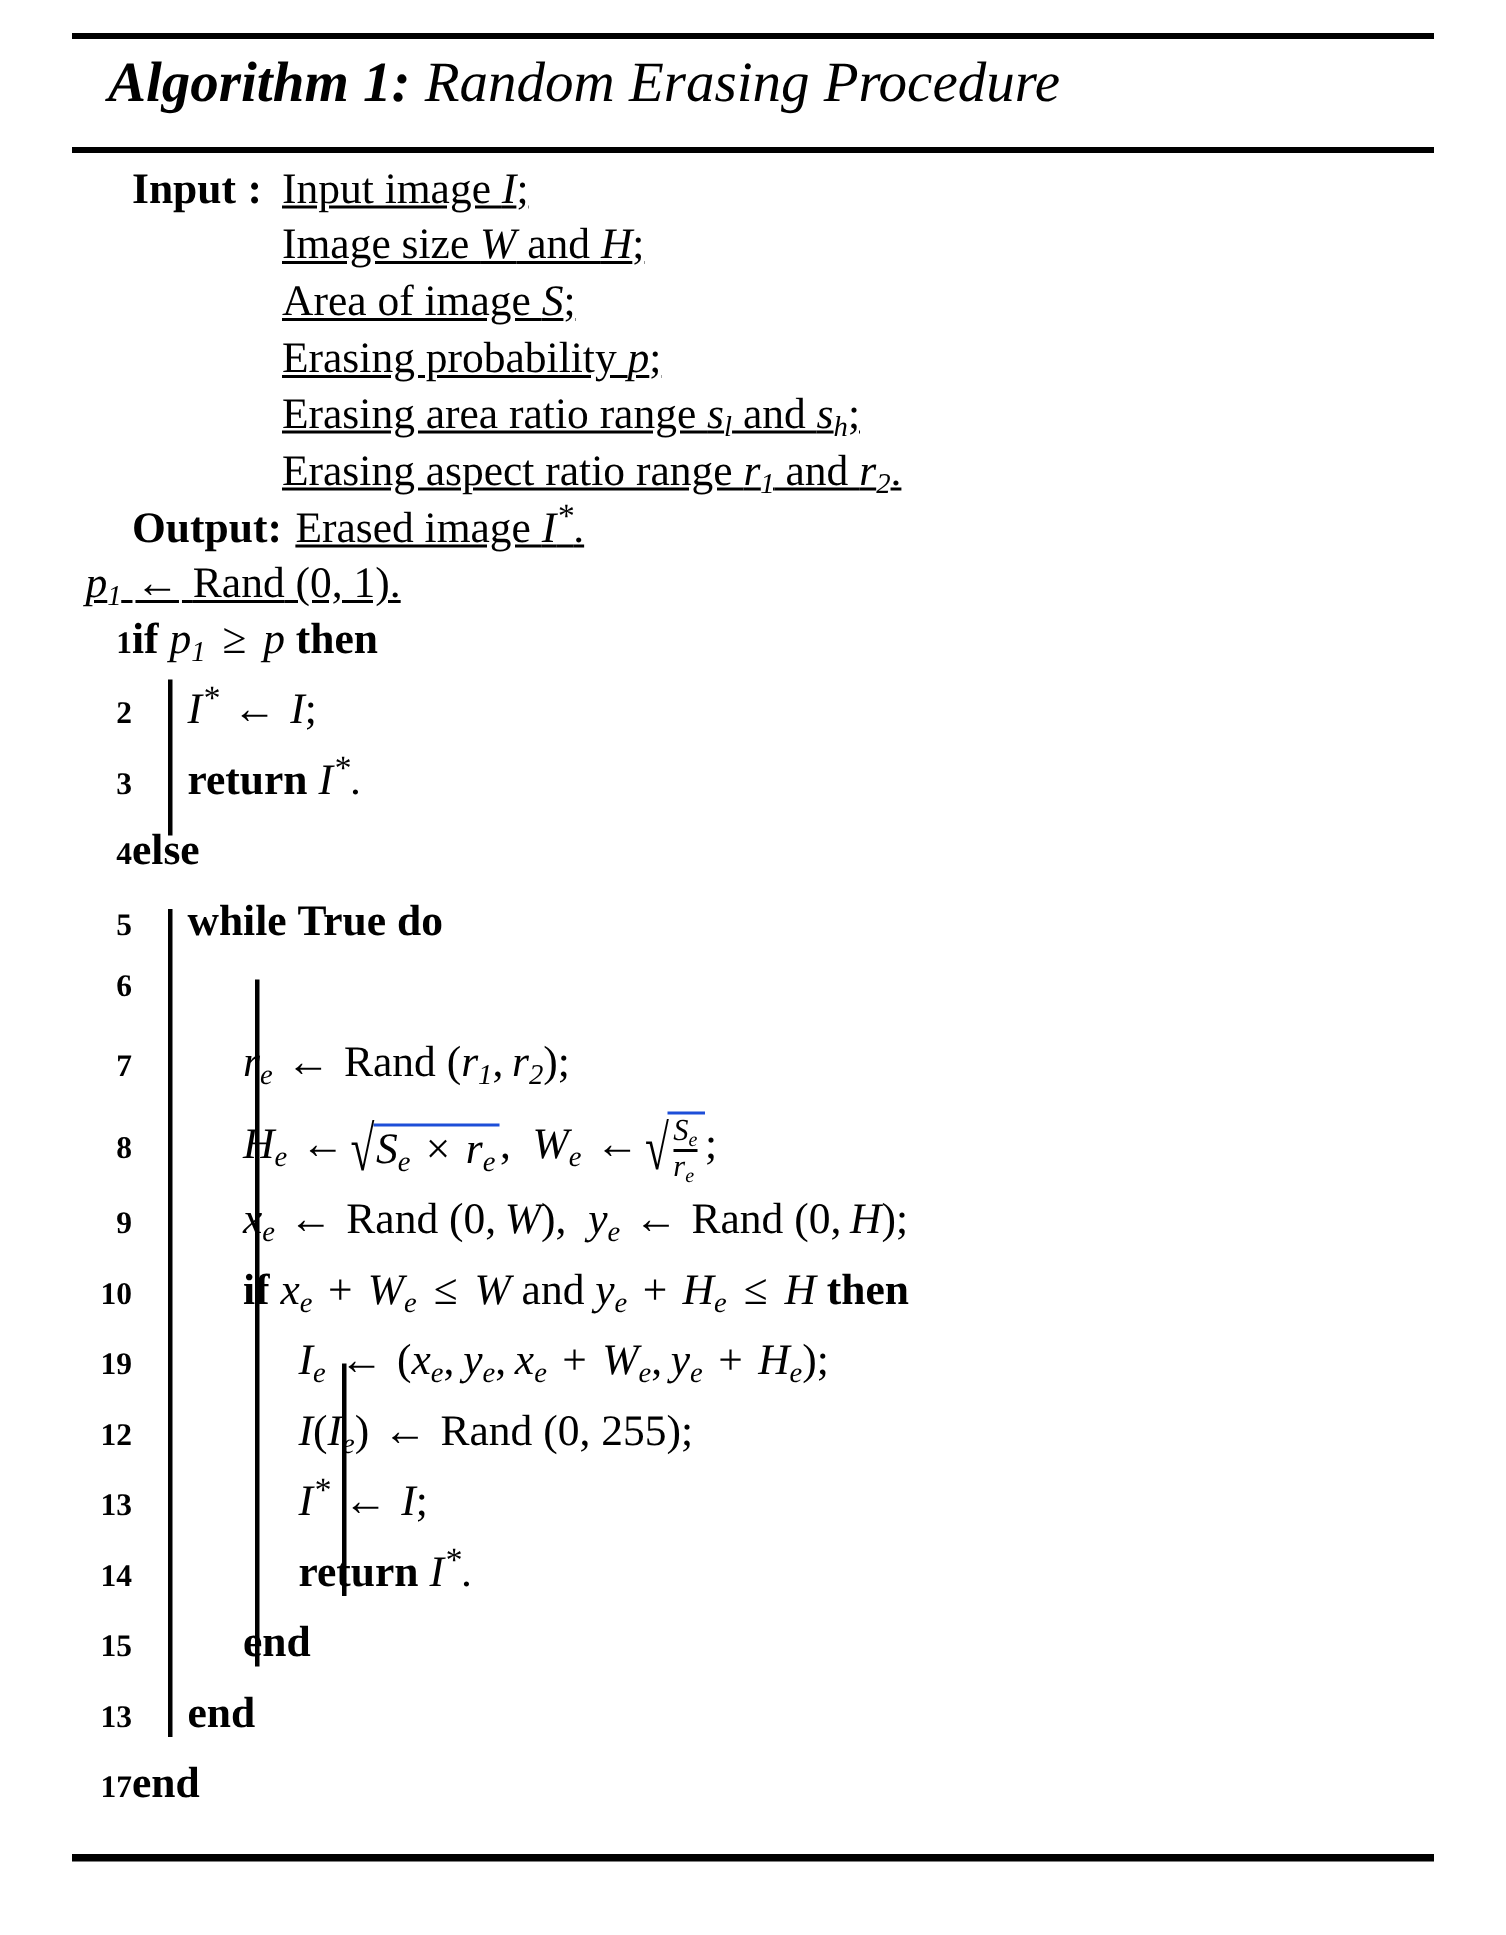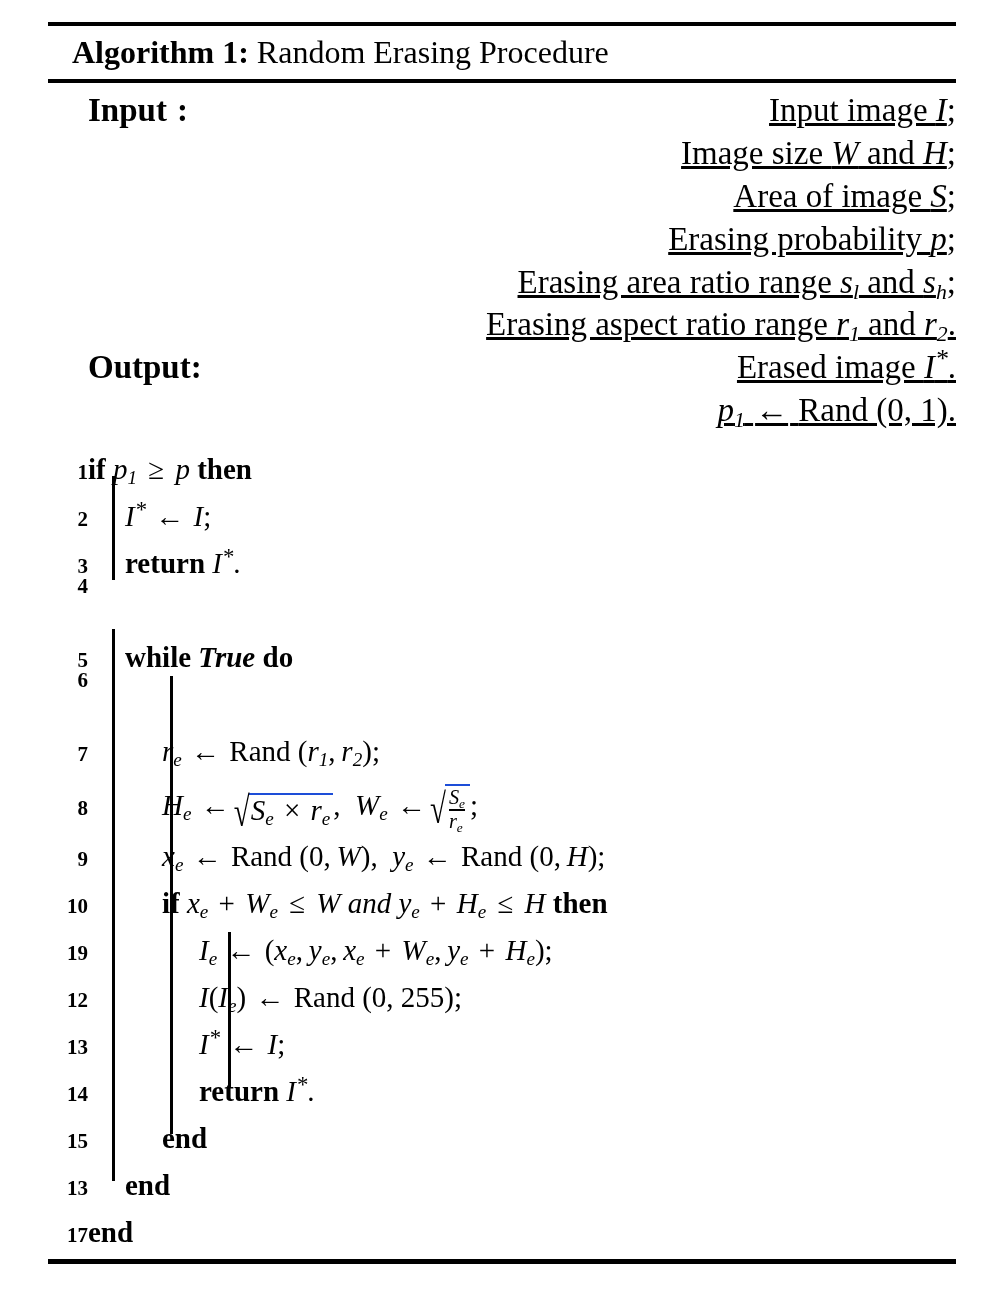--- a/index.html
+++ b/index.html
@@ -21,36 +21,36 @@
     top: 22px;
     width: 908px;
   }
 
   
   .rule-thick { height: 4px; background: #000; width: 100%; }
   .rule-mid   { height: 4px; background: #000; width: 100%; }
   .rule-bot   { height: 5px; background: #000; width: 100%; }
 
   .caption {
-    font-size: 32px;
+    font-size: 38px;
     line-height: 1.25;
-    padding: 6px 0 7px 24px;
+    padding: 6px 0 18px 24px;
     white-space: nowrap;
+    font-style: italic;
   }
   .caption b { font-weight: bold; }
 
   
   .headblock { padding-top: 6px; }
   .hrow {
     display: flex;
     align-items: baseline;
-    font-size: 33px;
+    font-size: 29px;
     line-height: 1.30;
     white-space: nowrap;
-    text-align: right;
   }
   .hlabel {
     width: 117px;
     padding-left: 40px;
     box-sizing: border-box;
     font-weight: bold;
     flex: 0 0 auto;
   }
   .hcolon { width: 23px; flex: 0 0 auto; font-weight: bold; }
   .hbody  { flex: 1 1 auto; text-decoration: underline; }
@@ -75,39 +75,38 @@
     flex: 0 0 auto;
     text-align: right;
     font-weight: bold;
     font-size: 21px;
     font-family: "Liberation Serif", serif;
   }
   .ltext {
     flex: 1 1 auto;
     padding-left: 0px;
     position: relative;
-    margin-top: 20px;
   }
   .indent { display: inline-block; }
   .d1 { width: 37px; }
   .d2 { width: 74px; }
   .d3 { width: 111px; }
 
   
   .vbar {
     position: absolute;
     width: 3px;
     background: #000;
   }
 
   
   .mi  { font-style: italic; font-family: "Liberation Serif", serif; }
   .mup { font-style: normal; font-family: "Liberation Serif", serif; }
   .kw  { font-weight: bold; font-style: normal; }
-  .kwi { font-weight: bold; font-style: italic; }
+  .kwi { font-weight: bold; }
   sub {
     font-size: 0.66em;
     font-style: italic;
     vertical-align: -0.28em;
     line-height: 0;
   }
   sup {
     font-size: 0.78em;
     vertical-align: 0.42em;
     line-height: 0;
@@ -228,20 +227,21 @@
       <span class="ltext"><span class="indent d1"></span><span class="mi">I<sup>*</sup></span> <span class="arrow">←</span> <span class="mi">I</span>;</span>
     </div>
 
     <div class="bline">
       <span class="lnum">3</span>
       <span class="ltext"><span class="indent d1"></span><span class="kw">return</span> <span class="mi">I<sup>*</sup></span>.</span>
     </div>
 
     <div class="bline">
       <span class="lnum">4</span>
+      <span class="ltext"><span class="indent d0"></span><span class="kw">else</span></span>
     </div>
 
     <div class="bline">
       <span class="lnum">5</span>
       <span class="ltext"><span class="indent d1"></span><span class="kw">while</span> <span class="kwi">True</span> <span class="kw">do</span></span>
     </div>
 
     <div class="bline">
       <span class="lnum">6</span>
     </div>

